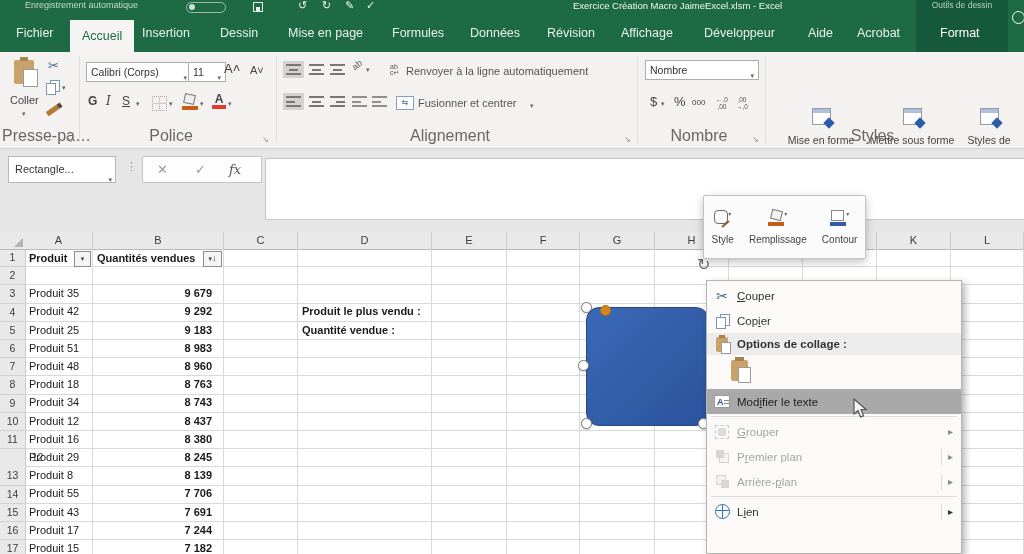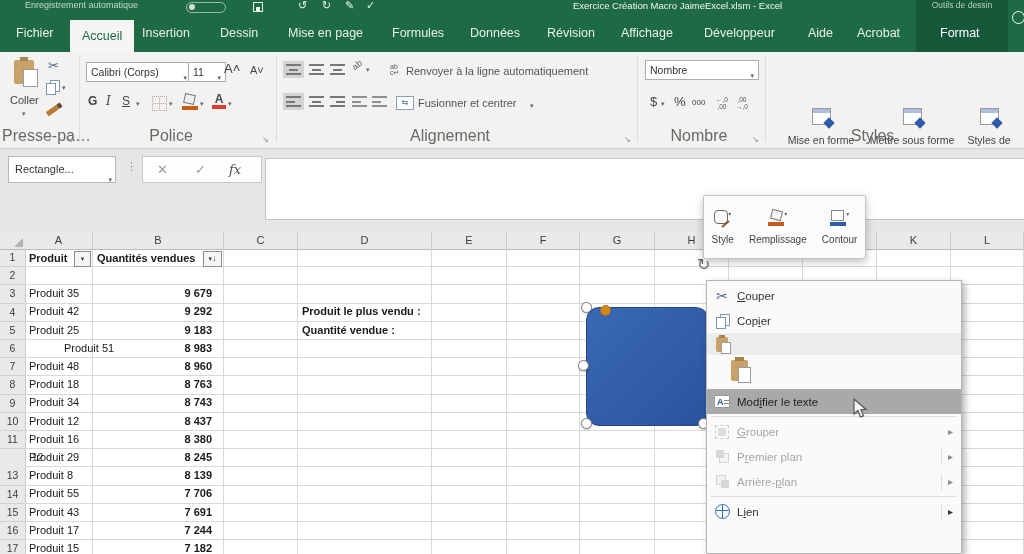--- a/index.html
+++ b/index.html
@@ -345,21 +345,21 @@
       <span class="cellspan bold" style="left: 4px; top: 0px;">Produit</span>
       <span class="fbtn" style="left: 49px; top: 2px;">▾</span>
       <span class="cellspan bold" style="left: 72px; top: 0px;">Quantités vendues</span>
       <span class="fbtn" style="left: 178px; top: 2px; width: 17px;">▾<span style="font-size:9px;">↓</span></span>
       <span class="cellspan " style="left: 4px; top: 35.2px;">Produit 35</span>
       <span class="cellspan num" style="left: 68px; top: 35.2px; width: 119px;">9 679</span>
       <span class="cellspan " style="left: 4px; top: 53.4px;">Produit 42</span>
       <span class="cellspan num" style="left: 68px; top: 53.4px; width: 119px;">9 292</span>
       <span class="cellspan " style="left: 4px; top: 71.6px;">Produit 25</span>
       <span class="cellspan num" style="left: 68px; top: 71.6px; width: 119px;">9 183</span>
-      <span class="cellspan " style="left: 4px; top: 89.8px; margin-left: 35px;">Produit 51</span>
+      <span class="cellspan " style="left: 4px; top: 89.8px;">Produit 51</span>
       <span class="cellspan num" style="left: 68px; top: 89.8px; width: 119px;">8 983</span>
       <span class="cellspan " style="left: 4px; top: 108px;">Produit 48</span>
       <span class="cellspan num" style="left: 68px; top: 108px; width: 119px;">8 960</span>
       <span class="cellspan " style="left: 4px; top: 126.2px;">Produit 18</span>
       <span class="cellspan num" style="left: 68px; top: 126.2px; width: 119px;">8 763</span>
       <span class="cellspan " style="left: 4px; top: 144.4px;">Produit 34</span>
       <span class="cellspan num" style="left: 68px; top: 144.4px; width: 119px;">8 743</span>
       <span class="cellspan " style="left: 4px; top: 162.6px;">Produit 12</span>
       <span class="cellspan num" style="left: 68px; top: 162.6px; width: 119px;">8 437</span>
       <span class="cellspan " style="left: 4px; top: 180.8px;">Produit 16</span>
@@ -414,20 +414,21 @@
     <div class="mitem">
       <span class="islot">
         <span class="mi-copy"></span>
       </span>
       <span class="mlabel">Cop<u>i</u>er</span>
     </div>
     <div class="mitem band">
       <span class="islot">
         <span class="mi-clip"></span>
       </span>
+      <span class="mlabel">Options de collage :</span>
     </div>
     <div class="pasterow">
       <span class="pslot"><span class="mi-clip l"></span></span>
     </div>
     <div class="mitem hl">
       <span class="islot">
         <span class="mi-edittext">A</span>
       </span>
       <span class="mlabel">Mod<u>i</u>fier le texte</span>
     </div>

